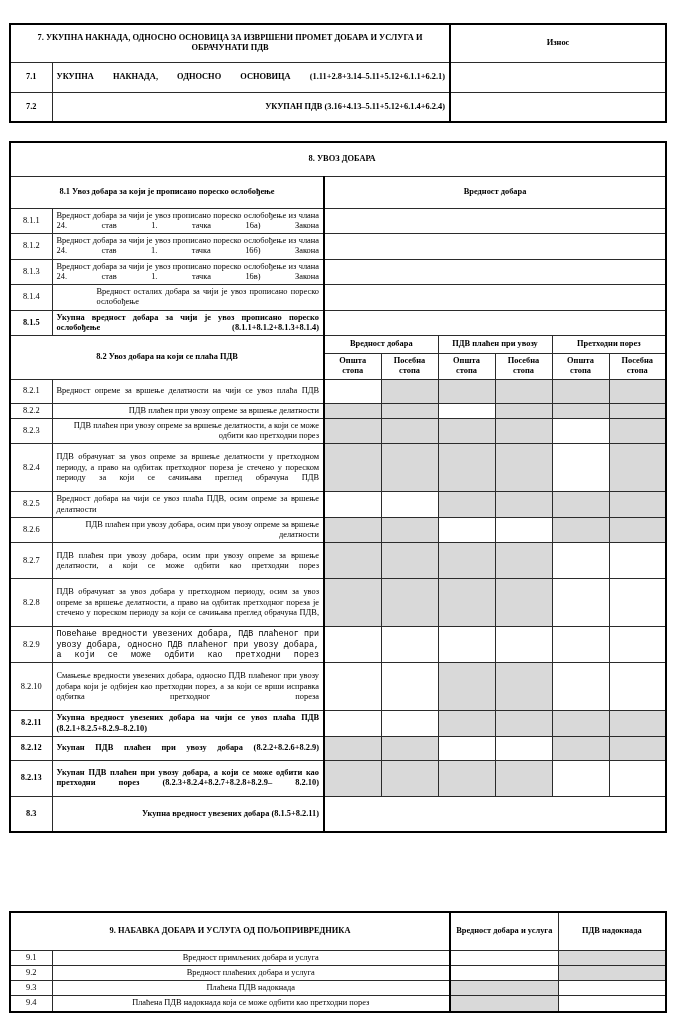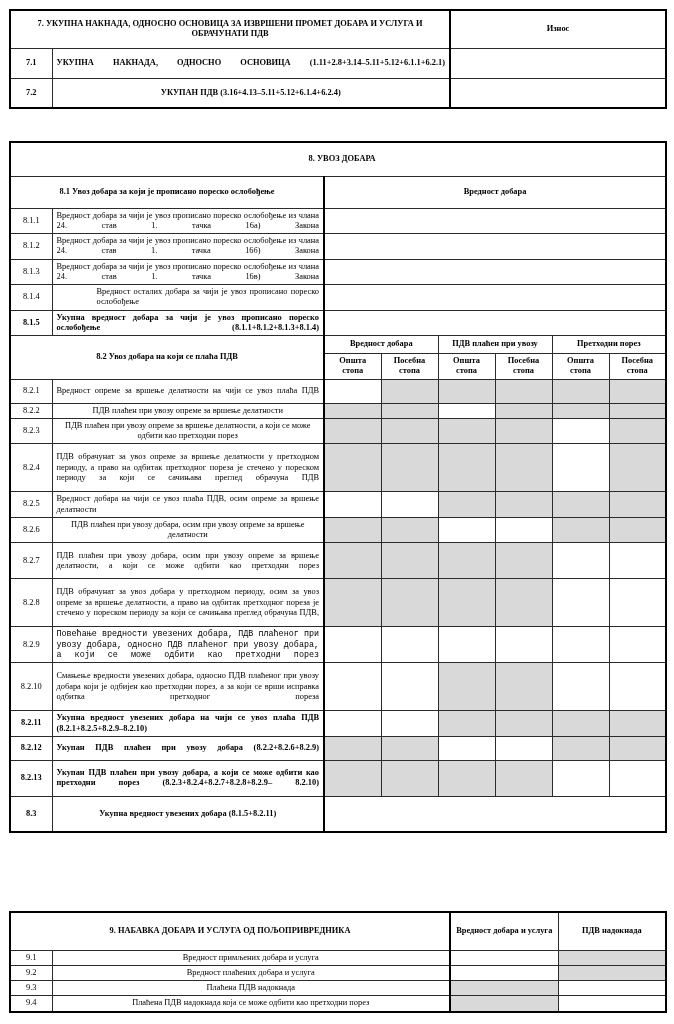--- a/index.html
+++ b/index.html
@@ -36,21 +36,21 @@
     line-height: 1.22;
     vertical-align: middle;
     box-sizing: border-box;
     background: #fff;
   }
   table.frm.outerbox {
     border: 2px solid #000;
   }
 
   
-  #sec7wrap { position: absolute; left: 9px; top: 9px; }
+  #sec7wrap { position: absolute; left: 9px; top: 23px; }
   #sec8wrap { position: absolute; left: 9px; top: 141px; }
   #sec9wrap { position: absolute; left: 9px; top: 911px; }
 
   .hdr {
     text-align: center;
     font-weight: bold;
     font-size: 8.6px;
     line-height: 1.3;
     padding: 4px 6px;
   }
@@ -67,21 +67,21 @@
     width: 42px;
     margin-left: 8px;
   }
   .just {
     text-align: justify;
     text-align-last: justify;
     font-size: 8.4px;
     line-height: 1.24;
   }
   .lft {
-    text-align: center;
+    text-align: right;
     font-size: 8.4px;
     line-height: 1.24;
     border-radius: 12px;
   }
   .bold { font-weight: bold; }
   .shade { background: #d9d9d9 !important; }
   .ctr { text-align: center; }
   .sub {
     text-align: center;
     font-weight: bold;

